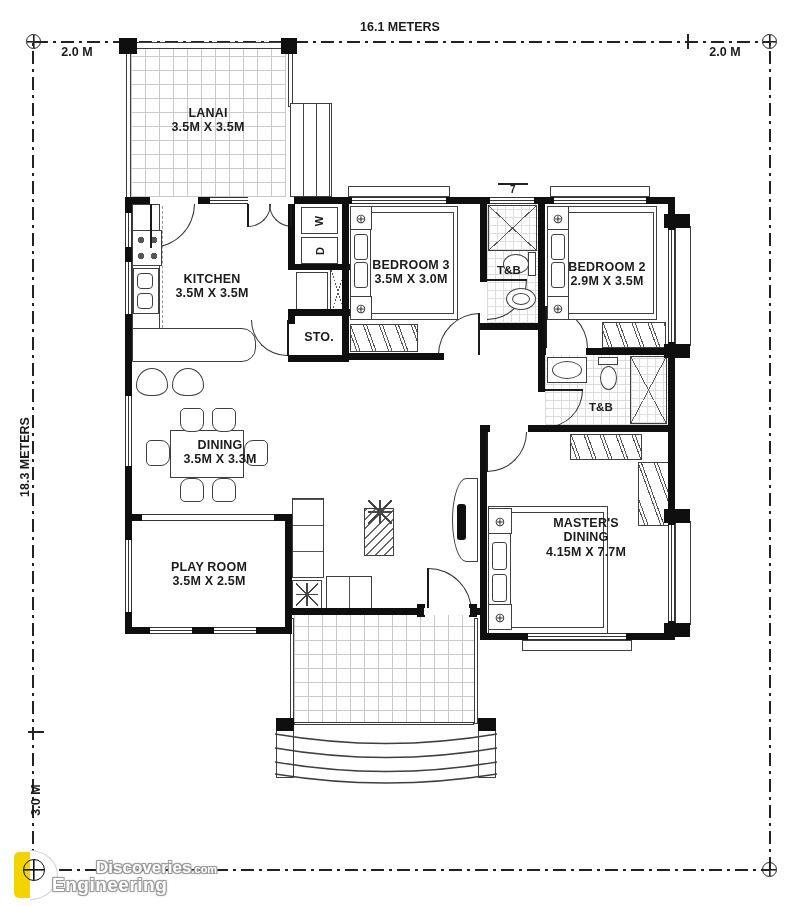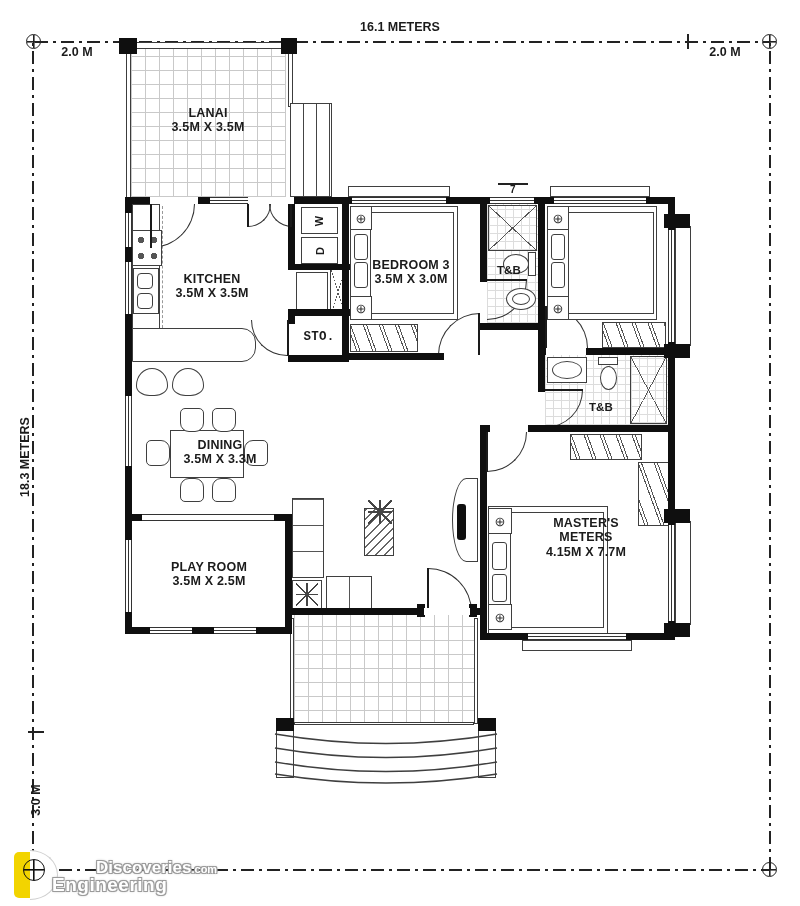--- a/index.html
+++ b/index.html
@@ -225,21 +225,21 @@
   </div>
 
   <div class="wdbox" style="left:301px;top:207px;width:37px;height:27px;">
       <span>W</span>
     </div>
   <div class="wdbox" style="left:301px;top:237px;width:37px;height:27px;">
       <span>D</span>
     </div>
   <div class="f" style="left:296px;top:272px;width:32px;height:40px;"></div>
   <div class="xbox" style="left:330px;top:268px;width:16px;height:48px;"></div>
-  <div class="lbl" style="left:296px;top:330px;width:46px;font-family:Liberation Mono, monospace;">
+  <div class="lbl" style="left:296px;top:330px;width:46px;">
     <span class="block">STO.</span>
   </div>
 
   <div class="f" style="left:350px;top:206px;width:108px;height:114px;"></div>
   <div class="f" style="left:370px;top:212px;width:84px;height:102px;"></div>
   <div class="f" style="left:354px;top:234px;width:14px;height:26px;border-radius:3px;"></div>
   <div class="f" style="left:354px;top:262px;width:14px;height:26px;border-radius:3px;"></div>
   <div class="ns" style="left:350px;top:206px;width:22px;height:24px;">
       <span>⊕</span>
     </div>
@@ -266,20 +266,24 @@
   <div class="f" style="left:568px;top:212px;width:86px;height:102px;"></div>
   <div class="f" style="left:551px;top:234px;width:14px;height:26px;border-radius:3px;"></div>
   <div class="f" style="left:551px;top:262px;width:14px;height:26px;border-radius:3px;"></div>
   <div class="ns" style="left:547px;top:206px;width:22px;height:24px;">
       <span>⊕</span>
     </div>
   <div class="ns" style="left:547px;top:296px;width:22px;height:24px;">
       <span>⊕</span>
     </div>
   <div class="hatch" style="left:602px;top:322px;width:64px;height:26px;"></div>
+  <div class="lbl" style="left:544px;top:260px;width:126px;">
+    <span class="block">BEDROOM 2</span>
+    <span class="block">2.9M X 3.5M</span>
+  </div>
 
   <div class="f" style="left:170px;top:430px;width:74px;height:48px;"></div>
   <div class="chair" style="left:180px;top:408px;width:24px;height:24px;"></div>
   <div class="chair" style="left:212px;top:408px;width:24px;height:24px;"></div>
   <div class="chair" style="left:180px;top:478px;width:24px;height:24px;border-radius:9px 9px 5px 5px;"></div>
   <div class="chair" style="left:212px;top:478px;width:24px;height:24px;border-radius:9px 9px 5px 5px;"></div>
   <div class="chair" style="left:146px;top:440px;width:24px;height:26px;border-radius:5px 9px 9px 5px;"></div>
   <div class="chair" style="left:244px;top:440px;width:24px;height:26px;border-radius:9px 5px 5px 9px;"></div>
   <div class="lbl" style="left:156px;top:438px;width:128px;">
     <span class="block">DINING</span>
@@ -311,21 +315,21 @@
   <div class="f" style="left:510px;top:512px;width:94px;height:116px;"></div>
   <div class="f" style="left:492px;top:542px;width:15px;height:28px;border-radius:3px;"></div>
   <div class="f" style="left:492px;top:574px;width:15px;height:28px;border-radius:3px;"></div>
   <div class="ns" style="left:488px;top:508px;width:24px;height:26px;">
       <span>⊕</span>
     </div>
   <div class="ns" style="left:488px;top:604px;width:24px;height:26px;">
       <span>⊕</span>
     </div>
   <div class="lbl" style="left:532px;top:516px;width:108px;">
-    <span class="block">MASTER'S METERS</span>
+    <span class="block">MASTER'S DINING</span>
     <span class="block">4.15M X 7.7M</span>
   </div>
 
   <div class="lbl" style="left:142px;top:560px;width:134px;">
     <span class="block">PLAY ROOM</span>
     <span class="block">3.5M X 2.5M</span>
   </div>
 
   <div class="tile" style="left:294px;top:615px;width:180px;height:110px;"></div>
   <div class="thin" style="left:290px;top:618px;width:4px;height:106px;"></div>

